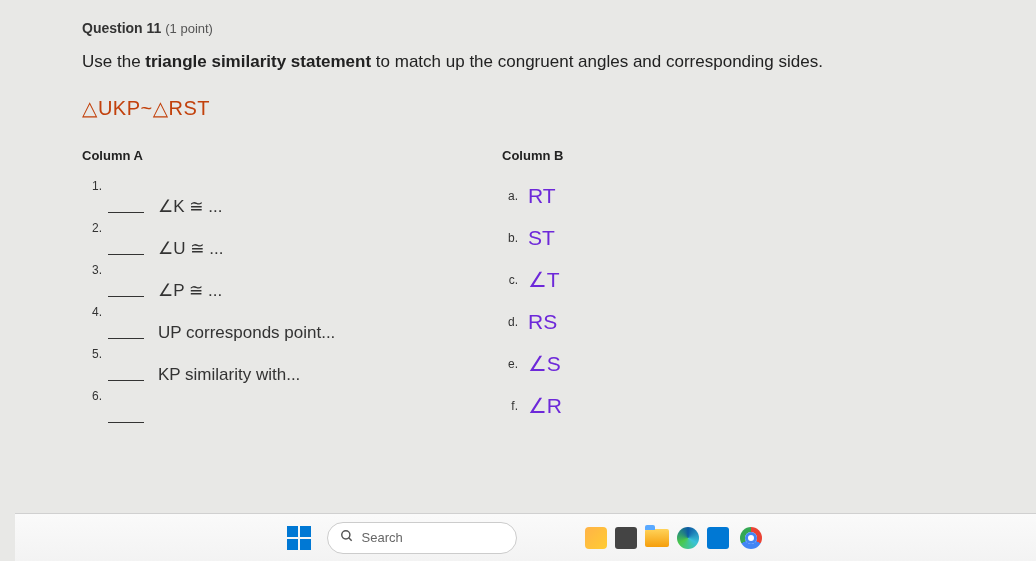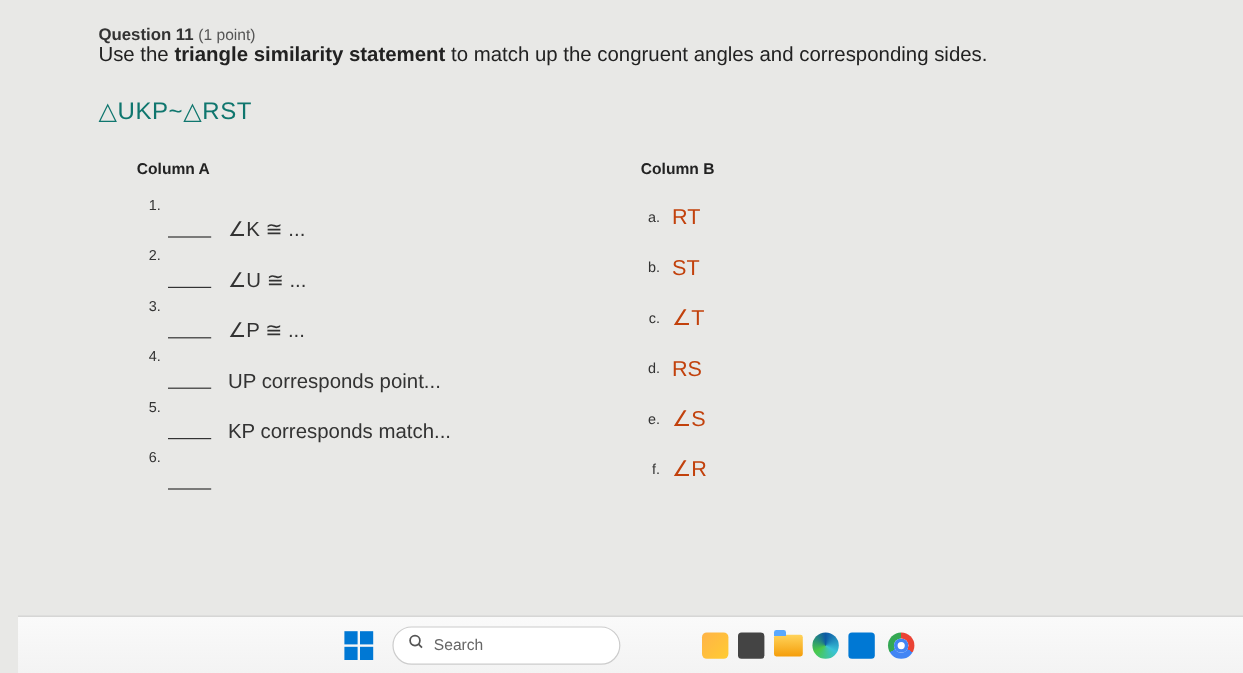--- a/index.html
+++ b/index.html
@@ -11,45 +11,45 @@
       position: relative;
       overflow: hidden;
     }
     .content-area {
       padding: 20px 40px 0 82px;
       background: #e8e8e6;
     }
     .question-header {
       font-size: 14px;
       color: #333;
-      margin-bottom: 0;
+      margin-bottom: 16px;
     }
     .question-header .bold { font-weight: bold; }
     .question-header .points { font-weight: normal; color: #555; font-size: 13px; }
     .question-text {
       font-size: 17px;
       color: #222;
       margin-bottom: 24px;
     }
     .question-text .bold { font-weight: bold; }
     .similarity-stmt {
       font-size: 20px;
-      color: #0f766e;
+      color: #c2410c;
       margin-bottom: 28px;
       letter-spacing: 0.5px;
     }
     .columns {
       display: flex;
       gap: 40px;
     }
     .column {
       display: flex;
       flex-direction: column;
     }
-    .column-a { width: 380px; margin-left: 32px; }
+    .column-a { width: 380px; }
     .column-b { width: 200px; }
     .col-header {
       font-size: 13px;
       font-weight: bold;
       color: #222;
       margin-bottom: 12px;
     }
     .match-row {
       display: flex;
       align-items: flex-end;
@@ -81,21 +81,21 @@
       align-items: center;
       height: 42px;
     }
     .col-b-letter {
       font-size: 12px;
       color: #333;
       width: 26px;
       text-align: right;
       padding-right: 10px;
     }
-    .col-b-text { font-size: 18px; color: #c2410c; }
+    .col-b-text { font-size: 21px; color: #6d28d9; }
     
     .taskbar {
       position: absolute;
       bottom: 0;
       left: 15px;
       right: 0;
       height: 48px;
       background: linear-gradient(to top, #f3f3f3, #fafafa);
       border-top: 1px solid #d0d0d0;
       display: flex;
@@ -178,21 +178,21 @@
         <span class="item-text">∠P ≅ ...</span>
       </div>
       <div class="match-row">
         <span class="row-num">4.</span>
         <span class="blank"></span>
         <span class="item-text">UP corresponds point...</span>
       </div>
       <div class="match-row">
         <span class="row-num">5.</span>
         <span class="blank"></span>
-        <span class="item-text">KP corresponds match...</span>
+        <span class="item-text">KP similarity with...</span>
       </div>
       <div class="match-row">
         <span class="row-num">6.</span>
         <span class="blank"></span>
       </div>
     </div>
 
     <div class="column column-b">
       <div class="col-header">Column B</div>
       <div class="col-b-row">

